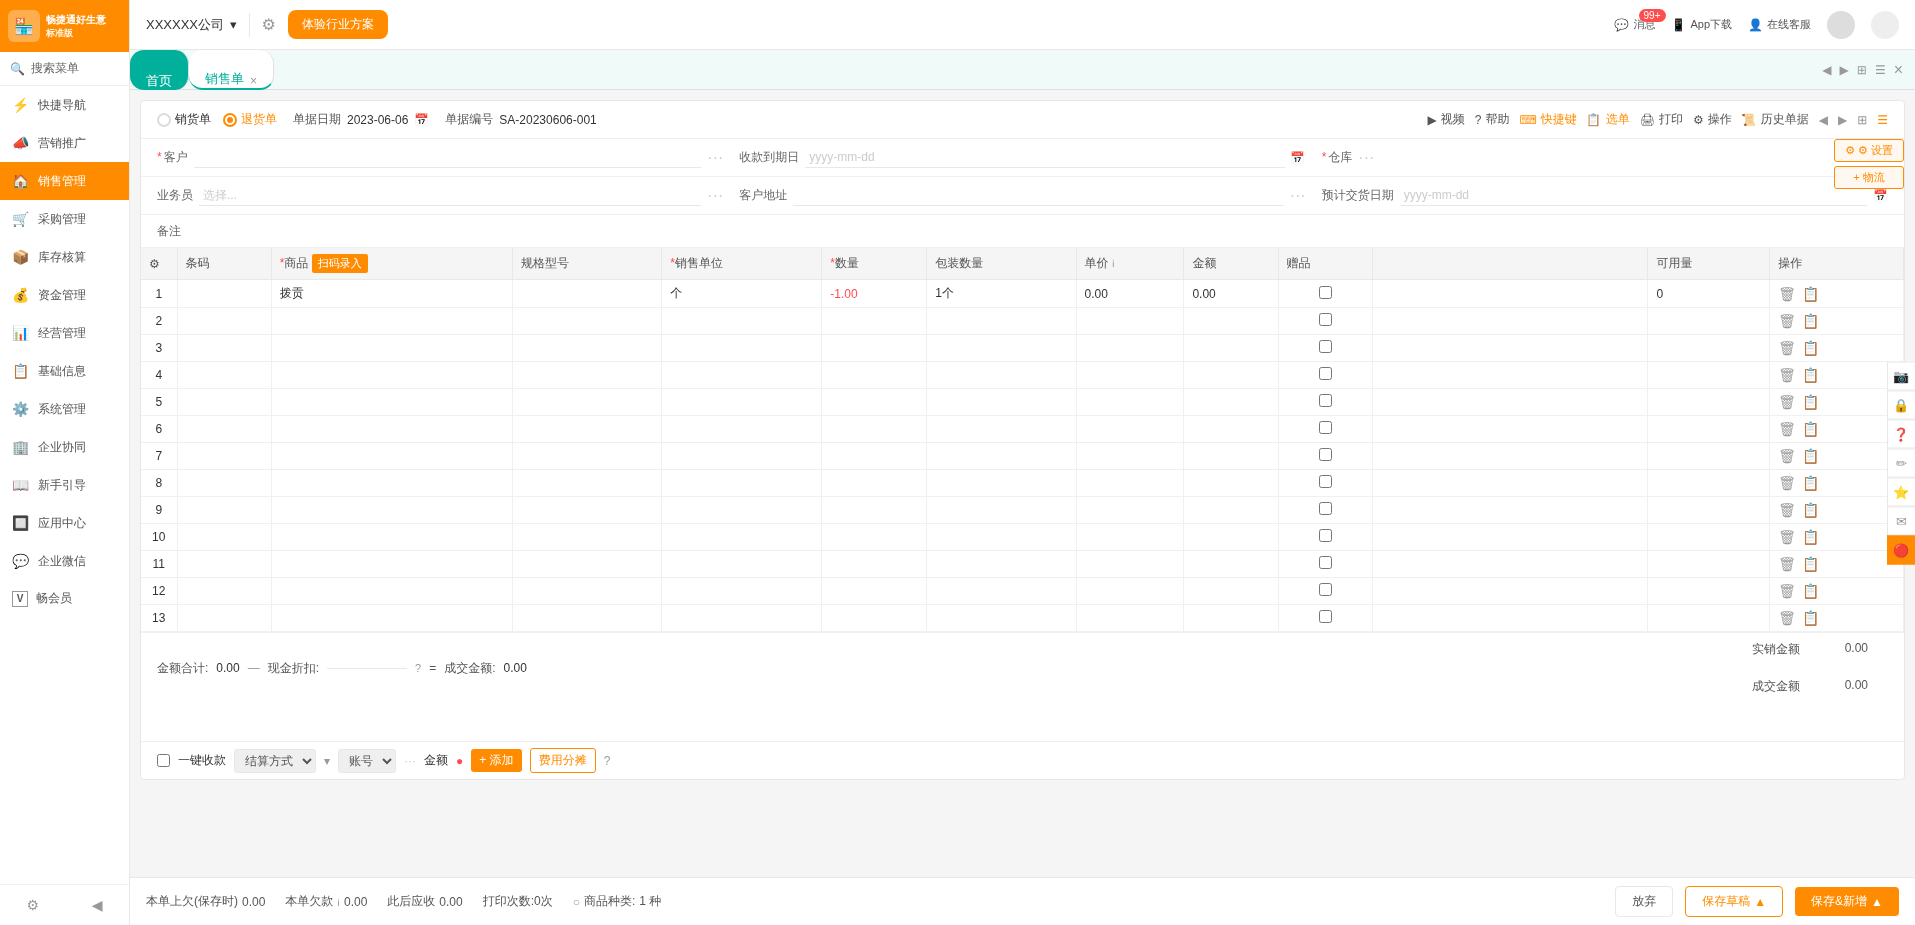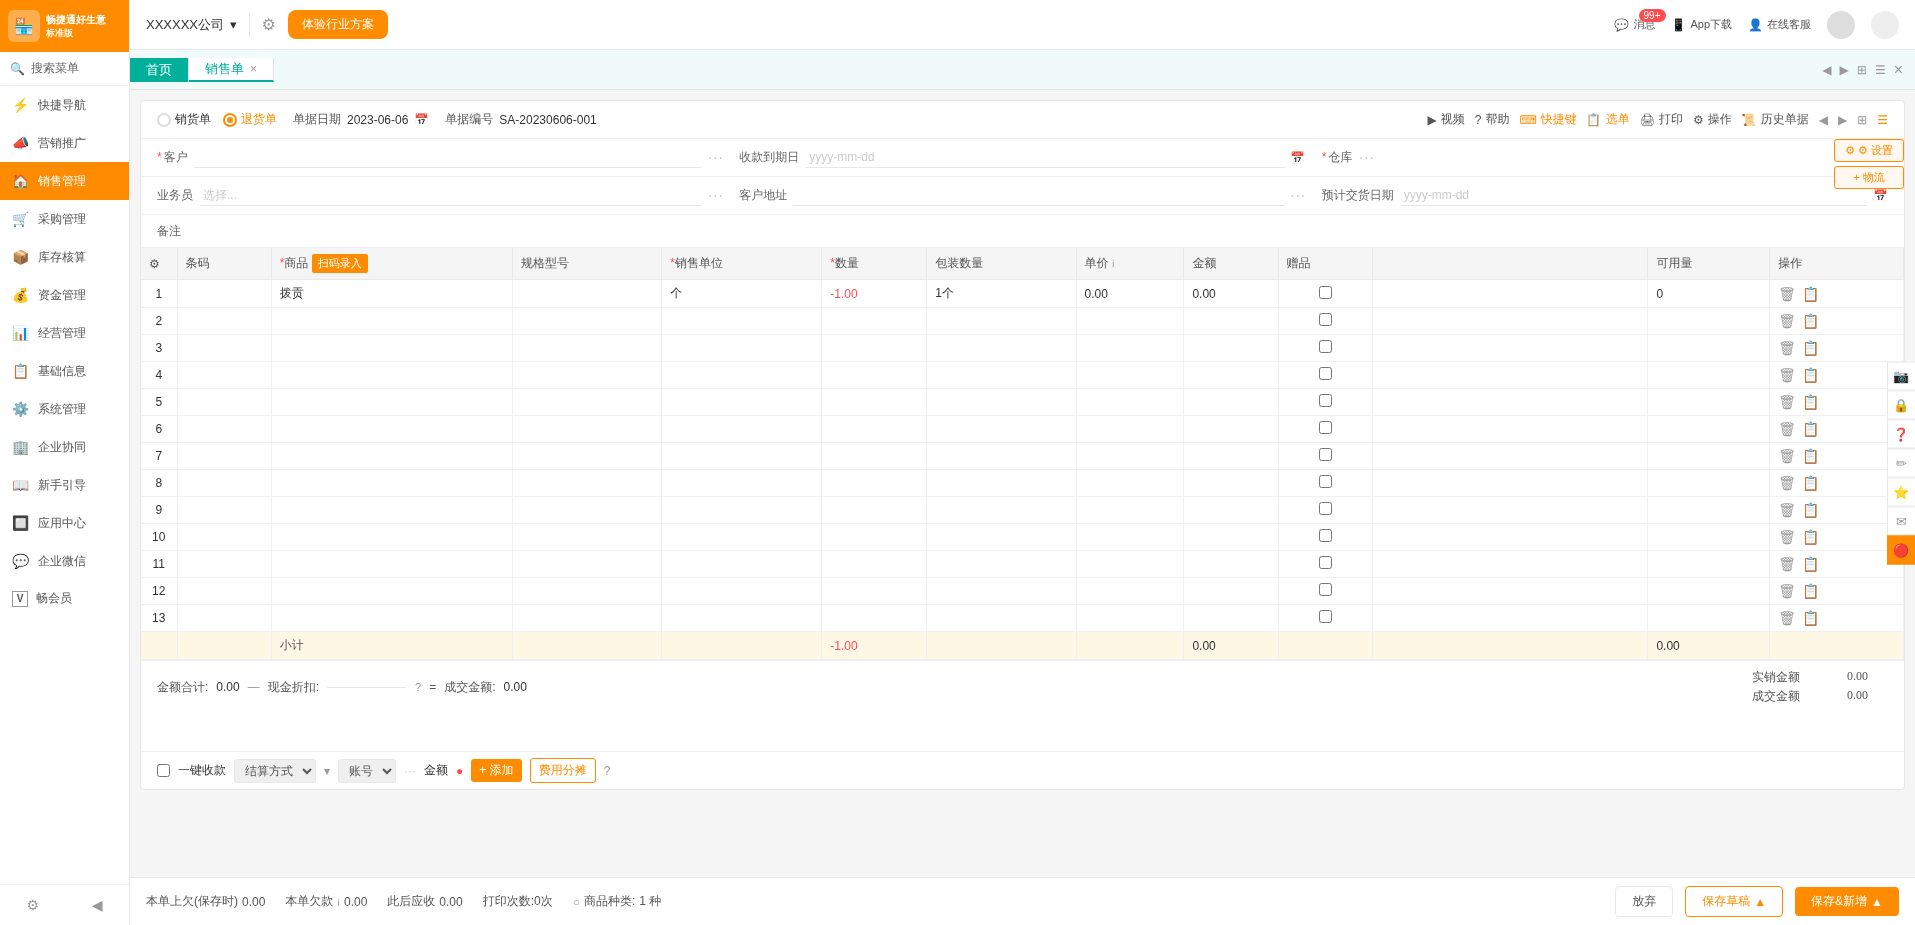--- a/index.html
+++ b/index.html
@@ -32,21 +32,21 @@
     .topbar-sep { width: 1px; height: 24px; background: #e8e8e8; }
     .topbar-settings-icon { color: #999; cursor: pointer; font-size: 16px; }
     .topbar-trial-btn { background: #ff8c00; color: #fff; border: none; padding: 6px 14px; border-radius: 8px; cursor: pointer; font-size: 12px; }
     .topbar-right { margin-left: auto; display: flex; align-items: center; gap: 16px; }
     .topbar-badge-item { display: flex; align-items: center; gap: 4px; color: #555; cursor: pointer; font-size: 12px; position: relative; }
     .badge { background: #ff4d4f; color: #fff; border-radius: 10px; padding: 1px 5px; font-size: 10px; position: absolute; top: -8px; right: -10px; }
     .topbar-avatar { width: 28px; height: 28px; background: #ddd; border-radius: 50%; }
 
     
     .tabbar { background: #f0faf9; height: 40px; display: flex; align-items: center; padding: 0 0; border-bottom: 1px solid #e0e0e0; }
-    .tab-item { padding: 0 16px; height: 24px; display: flex; align-items: center; gap: 6px; cursor: pointer; font-size: 13px; color: #555; border-right: 1px solid #e0e0e0; }
+    .tab-item { padding: 0 16px; height: 40px; display: flex; align-items: flex-end; gap: 6px; cursor: pointer; font-size: 13px; color: #555; border-right: 1px solid #e0e0e0; border-radius: 14px; }
     .tab-item.active { background: #fff; color: #00b09b; border-bottom: 2px solid #00b09b; font-weight: 500; }
     .tab-item:first-child { background: #00b09b; color: #fff; }
     .tab-close { font-size: 12px; color: #999; cursor: pointer; }
     .form-card { background: #fff; border-radius: 4px; border: 1px solid #e8e8e8; }
 
     
     .order-header { padding: 10px 16px; border-bottom: 1px solid #f0f0f0; display: flex; align-items: center; gap: 16px; }
     .radio-group { display: flex; align-items: center; gap: 12px; }
     .radio-item { display: flex; align-items: center; gap: 4px; cursor: pointer; font-size: 12px; }
     .radio-dot { width: 14px; height: 14px; border-radius: 50%; border: 2px solid #ddd; display: flex; align-items: center; justify-content: center; }
@@ -88,21 +88,21 @@
 
     
     .bottom-bar { background: #fff; border-top: 1px solid #e8e8e8; padding: 8px 16px; display: flex; align-items: center; gap: 20px; font-size: 12px; color: #555; }
     .bottom-field { display: flex; align-items: center; gap: 4px; }
     .bottom-actions { margin-left: auto; display: flex; align-items: center; gap: 12px; }
     .btn-discard { border: 1px solid #e8e8e8; background: #fff; padding: 6px 16px; border-radius: 4px; cursor: pointer; color: #555; font-size: 12px; }
     .btn-save-draft { border: 1px solid #ff8c00; background: #fff; color: #ff8c00; padding: 6px 16px; border-radius: 4px; cursor: pointer; font-size: 12px; display: flex; align-items: center; gap: 4px; }
     .btn-save-new { background: #ff8c00; color: #fff; padding: 6px 16px; border-radius: 4px; cursor: pointer; font-size: 12px; border: none; display: flex; align-items: center; gap: 4px; }
 
     
-    .summary-area { display: flex; flex-direction: column; align-items: flex-end; gap: 2px; margin-left: auto; padding-right: 20px; font-family: Liberation Serif, serif; }
+    .summary-area { display: flex; flex-direction: column; align-items: flex-end; gap: 20px; margin-left: auto; padding-right: 20px; }
     .summary-row { display: flex; gap: 8px; font-size: 12px; color: #555; }
     .summary-val { min-width: 60px; text-align: right; }
     .relative { position: relative; }
     .content-inner { flex: 1; overflow: auto; position: relative; }
 
     .topbar-icon-text { font-size: 11px; }
   </style>
 </head>
 <body>
 
@@ -615,35 +615,20 @@
                   <td></td>
                   <td></td>
                   <td>
                     <div class="action-icons">
                       <span class="icon-btn">🗑</span>
                       <span class="icon-btn">📋</span>
                     </div>
                   </td>
                 </tr>
 
-              <tr class="subtotal-row">
-                <td></td>
-                <td></td>
-                <td style="color:#555;font-weight:500;">小计</td>
-                <td></td>
-                <td></td>
-                <td class="td-red">-1.00</td>
-                <td></td>
-                <td></td>
-                <td>0.00</td>
-                <td></td>
-                <td></td>
-                <td>0.00</td>
-                <td></td>
-              </tr>
             </tbody>
           </table>
         </div>
 
         <div class="footer-total">
           <span>金额合计:</span>
           <span class="amount">0.00</span>
           <span class="dash">—</span>
           <span>现金折扣:</span>
           <span style="display:inline-block;width:80px;border-bottom:1px solid #e8e8e8;"></span>

